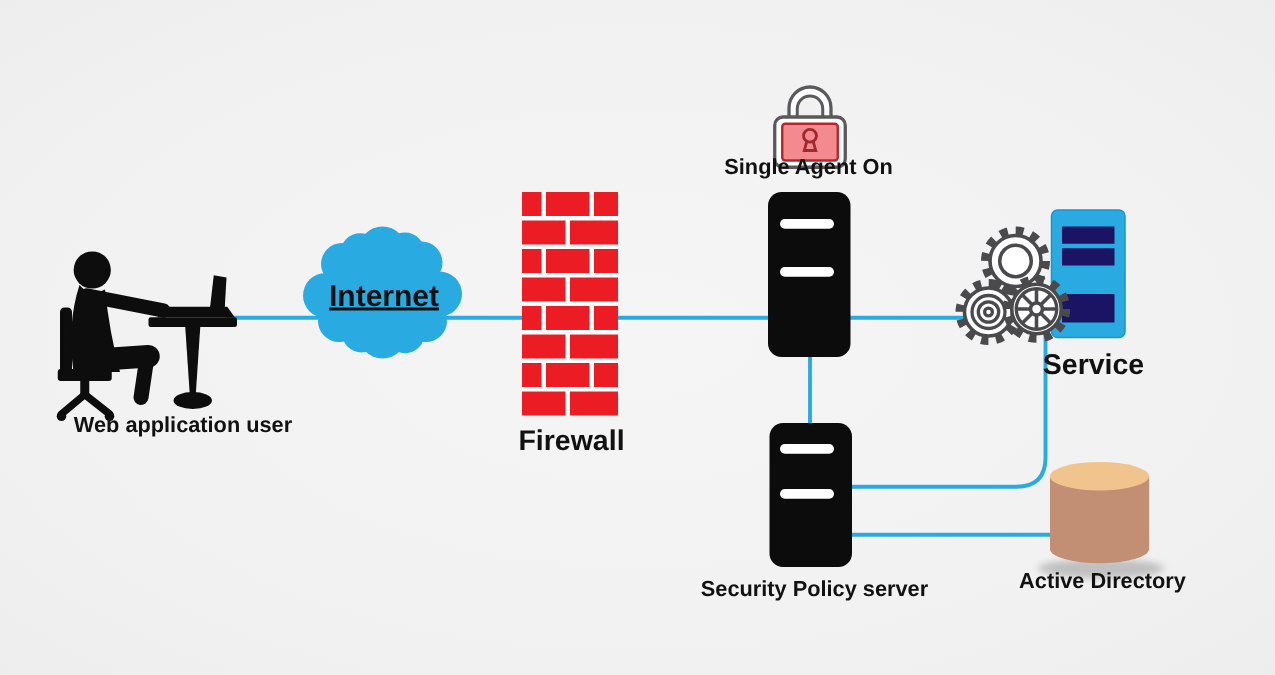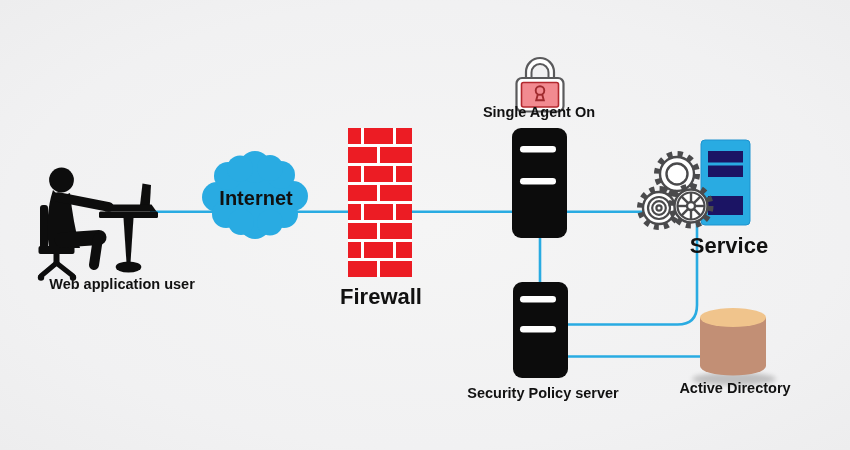--- a/index.html
+++ b/index.html
@@ -13,22 +13,22 @@
   #diagram-svg{position:absolute;left:0;top:0;}
   .lbl{
     position:absolute;
     transform:translateX(-50%);
     white-space:nowrap;
     color:#111;
     font-weight:600;
     text-align:center;
   }
   .lbl-sm{font-size:14.5px;}
-  .lbl-md{font-size:22px;}
-  .lbl-lg{font-size:20px;}
+  .lbl-md{font-size:19px;}
+  .lbl-lg{font-size:20px;text-decoration:underline;}
 </style>
 </head>
 <body>
 
 <div id="stage">
 
   <svg id="diagram-svg" width="850" height="450" viewBox="0 0 850 450">
     <defs>
       <filter id="soft" x="-50%" y="-50%" width="200%" height="200%">
         <feGaussianBlur stdDeviation="2.6"></feGaussianBlur>

